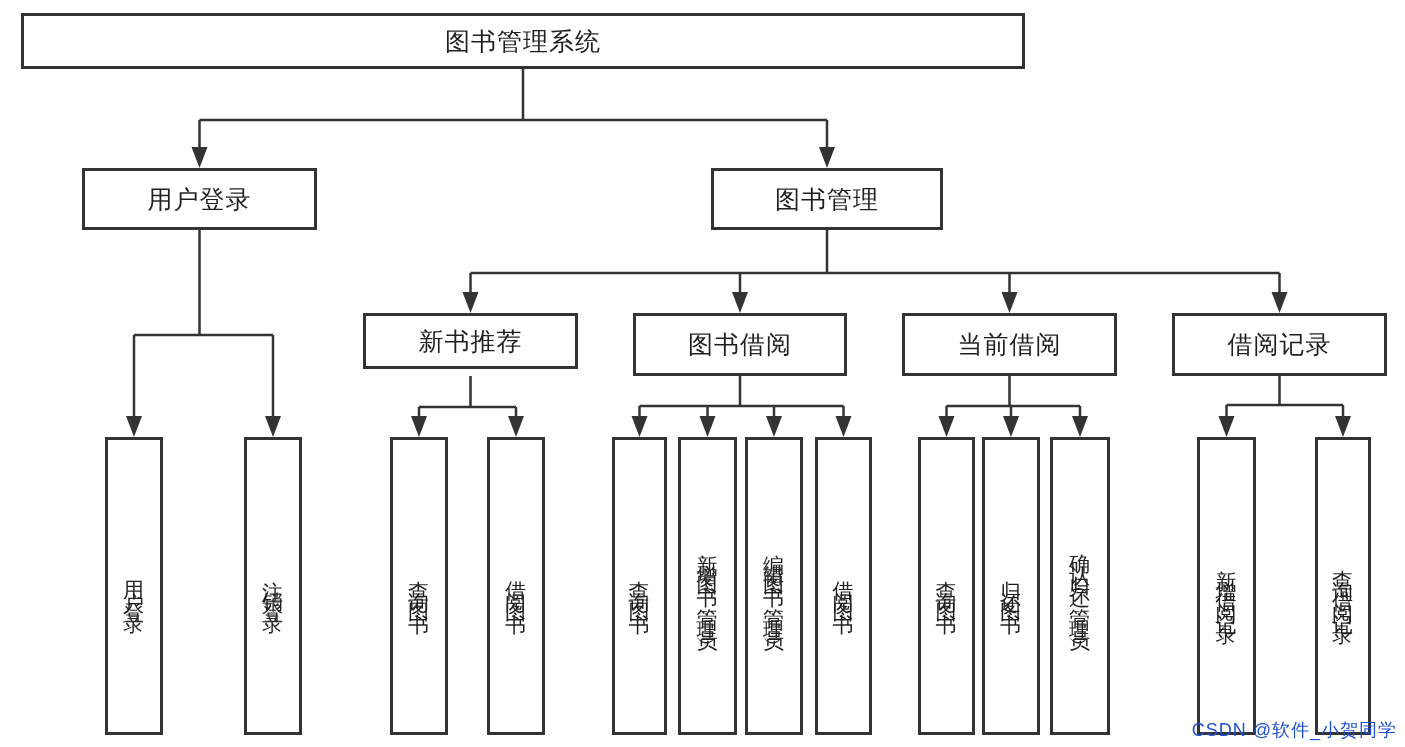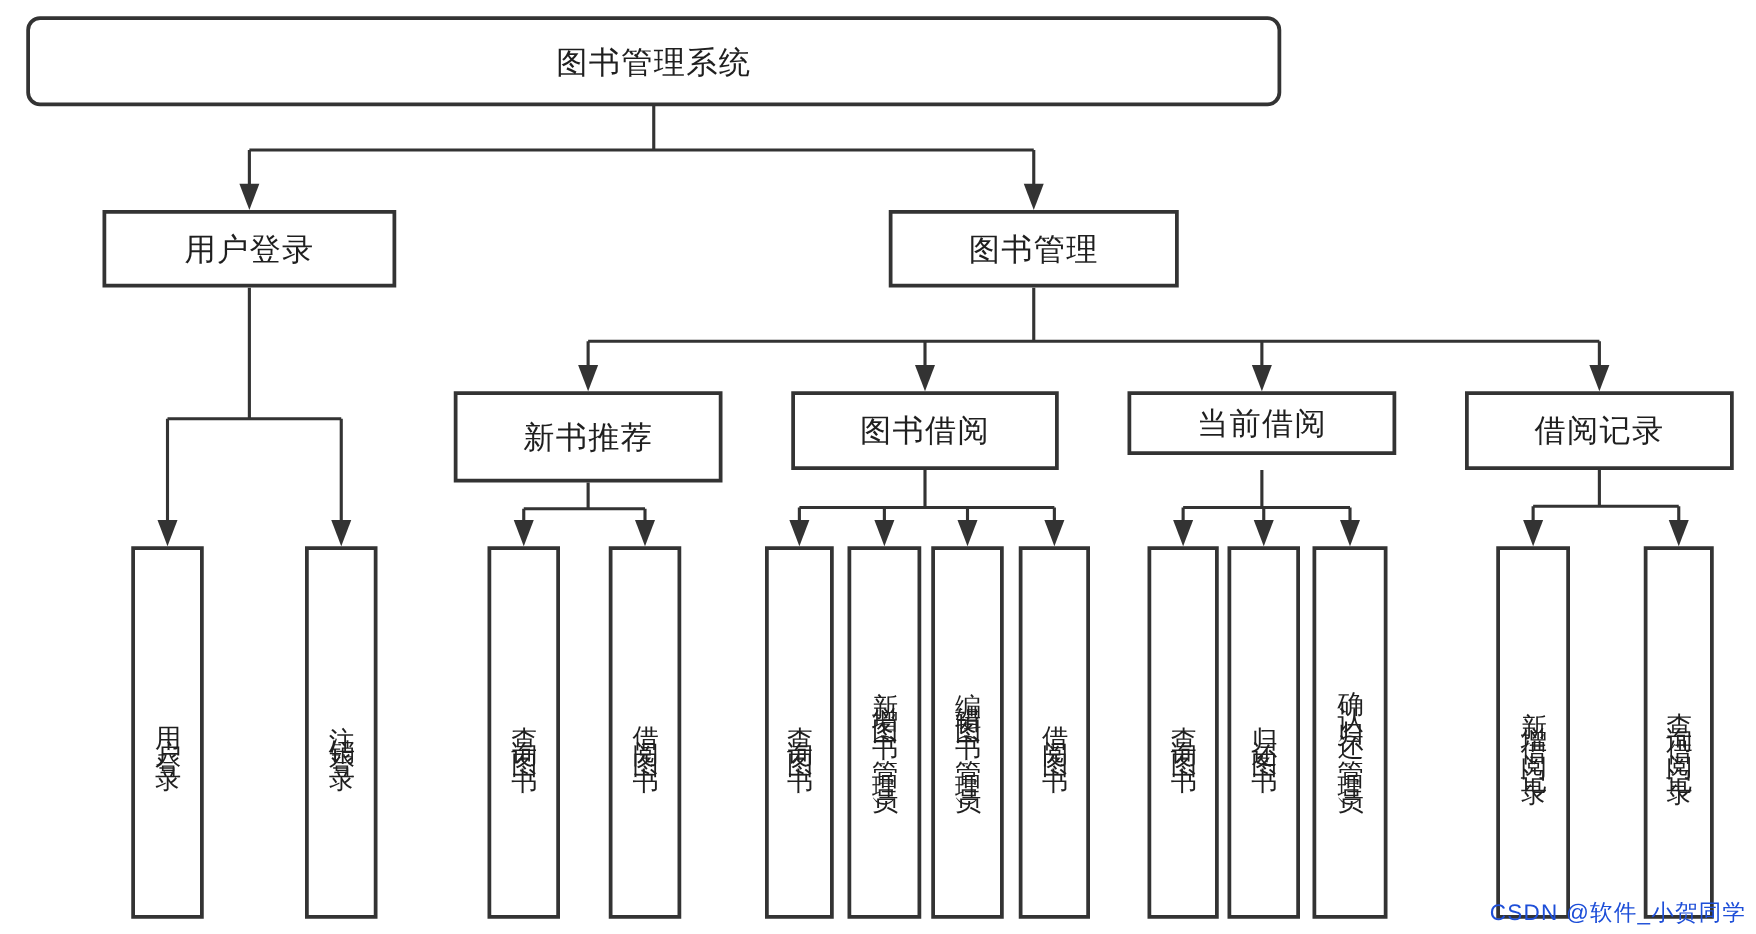--- a/index.html
+++ b/index.html
@@ -95,38 +95,38 @@
         <polygon points="1003,416 1019,416 1011,437" stroke="none"></polygon>
         <line x1="1080" y1="406" x2="1080" y2="420"></line>
         <polygon points="1072,416 1088,416 1080,437" stroke="none"></polygon>
         <line x1="1226.5" y1="405" x2="1226.5" y2="420"></line>
         <polygon points="1218.5,416 1234.5,416 1226.5,437" stroke="none"></polygon>
         <line x1="1343" y1="405" x2="1343" y2="420"></line>
         <polygon points="1335,416 1351,416 1343,437" stroke="none"></polygon>
       </g>
   </svg>
 
-  <div class="node h-node" style="left:21px; top:13px; width:1004px; height:72px;border-radius:11px;">
+  <div class="node h-node" style="left:21px; top:13px; width:1004px; height:56px;">
     <span>图书管理系统</span>
   </div>
 
   <div class="node h-node" style="left:82px; top:168px; width:235px; height:62px;">
     <span>用户登录</span>
   </div>
   <div class="node h-node" style="left:711px; top:168px; width:232px; height:62px;">
     <span>图书管理</span>
   </div>
 
-  <div class="node h-node" style="left:363px; top:313px; width:215px; height:73px;">
+  <div class="node h-node" style="left:363px; top:313px; width:215px; height:56px;">
     <span>新书推荐</span>
   </div>
   <div class="node h-node" style="left:633px; top:313px; width:214px; height:63px;font-family:Liberation Serif, serif;">
     <span>图书借阅</span>
   </div>
-  <div class="node h-node" style="left:902px; top:313px; width:215px; height:51px;">
+  <div class="node h-node" style="left:902px; top:313px; width:215px; height:63px;">
     <span>当前借阅</span>
   </div>
   <div class="node h-node" style="left:1172px; top:313px; width:215px; height:63px;">
     <span>借阅记录</span>
   </div>
 
   <div class="node v-node" style="left:105px; top:437px; width:58px; height:298px;">
     <span>用户登录</span>
   </div>
   <div class="node v-node" style="left:244px; top:437px; width:58px; height:298px;">

